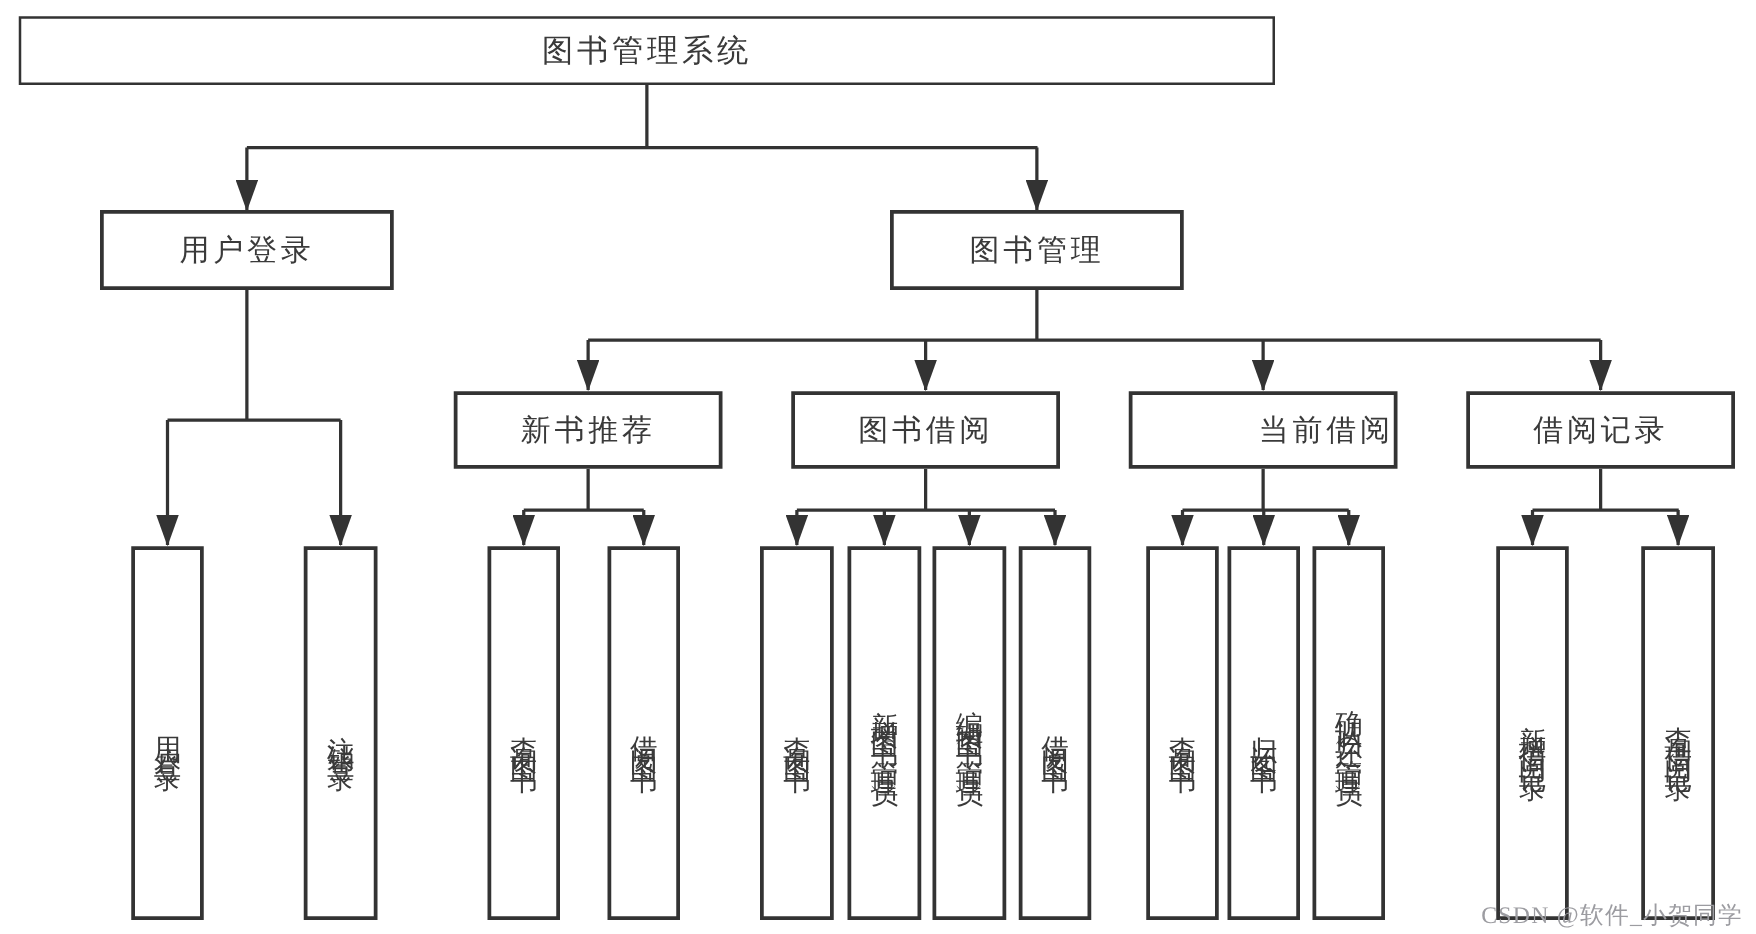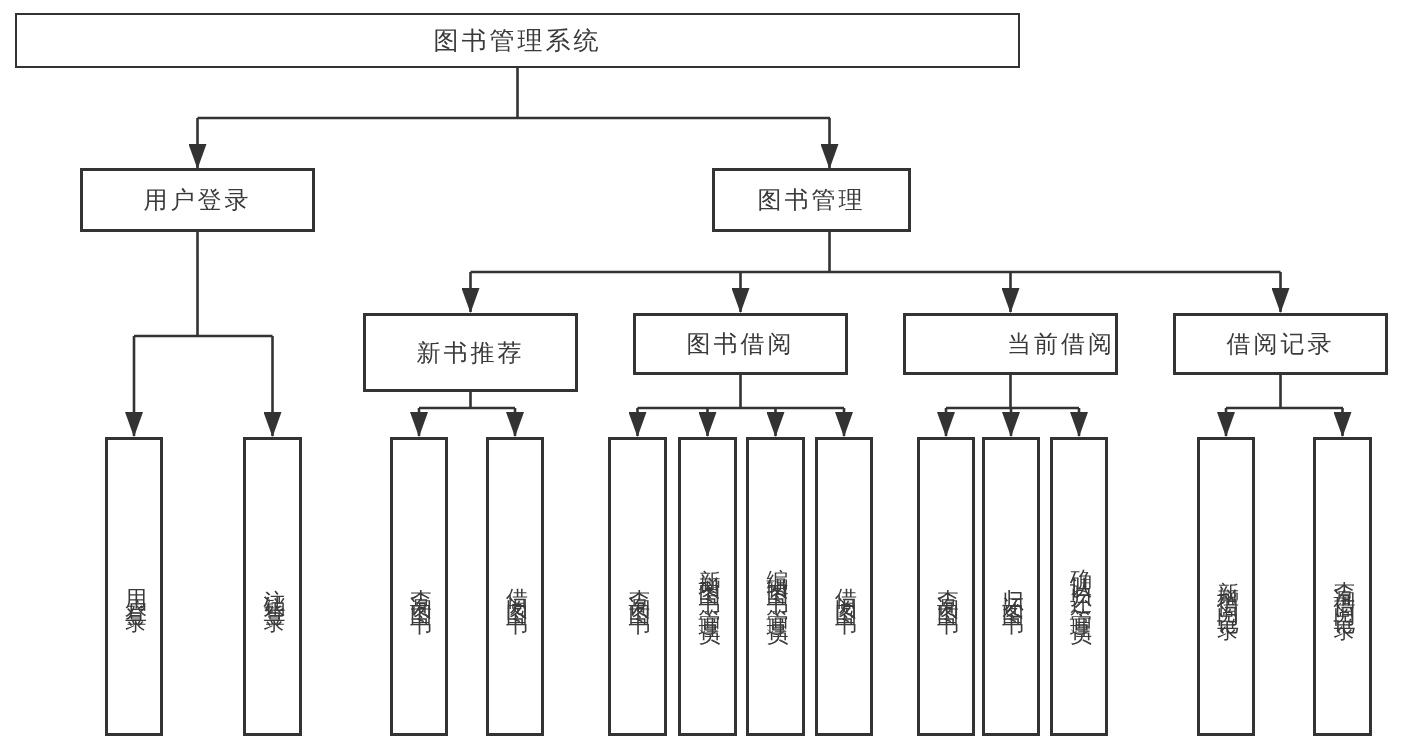--- a/index.html
+++ b/index.html
@@ -6,21 +6,21 @@
     --line:#333333;
     --text:#3a3a3a;
     --background:#ffffff;
     --watermark:#9c9ca1;
   }
   html,body{margin:0;padding:0;background:var(--background);}
   .canvas{
     position:relative;
     width:1405px;height:747px;
     background:var(--background);
-    font-family:Liberation Mono, monospace;
+    font-family:Liberation Serif, serif;
     overflow:hidden;
     border-radius:31px;
   }
   svg.connectors{position:absolute;left:0;top:0;width:1405px;height:747px;pointer-events:none;}
   .conn{stroke:var(--line);stroke-width:2.6;fill:none;}
   .arrowhead{fill:var(--line);}
   .node{
     position:absolute;box-sizing:border-box;
     border:3px solid var(--line);
     background:#ffffff;
@@ -99,25 +99,25 @@
     <line class="conn" x1="1342.5" y1="408" x2="1342.5" y2="436" marker-end="url(#arrow)"></line>
   </svg>
 
   <div class="node root" style="left:15px;top:13px;width:1005px;height:55px;">
     <span>图书管理系统</span>
   </div>
 
   <div class="node" style="left:80px;top:168px;width:235px;height:64px;">
     <span>用户登录</span>
   </div>
-  <div class="node" style="left:712px;top:168px;width:199px;height:64px;">
+  <div class="node" style="left:712px;top:168px;width:235px;height:64px;">
     <span>图书管理</span>
   </div>
 
-  <div class="node" style="left:363px;top:313px;width:215px;height:79px;">
+  <div class="node" style="left:363px;top:313px;width:215px;height:62px;">
     <span>新书推荐</span>
   </div>
   <div class="node" style="left:633px;top:313px;width:215px;height:62px;text-align:center;">
     <span>图书借阅</span>
   </div>
   <div class="node" style="left:903px;top:313px;width:215px;height:62px;justify-content:flex-end;">
     <span>当前借阅</span>
   </div>
   <div class="node" style="left:1173px;top:313px;width:215px;height:62px;">
     <span>借阅记录</span>
@@ -156,14 +156,15 @@
   <div class="leaf" style="left:1050px;">
     <span class="vtext">确认归还（管理员）</span>
   </div>
   <div class="leaf" style="left:1197px;">
     <span class="vtext">新增借阅记录</span>
   </div>
   <div class="leaf" style="left:1313px;width:59px;">
     <span class="vtext">查询借阅记录</span>
   </div>
 
+  <div class="watermark">CSDN @软件_小贺同学</div>
 
 </div>
 
 </body></html>

